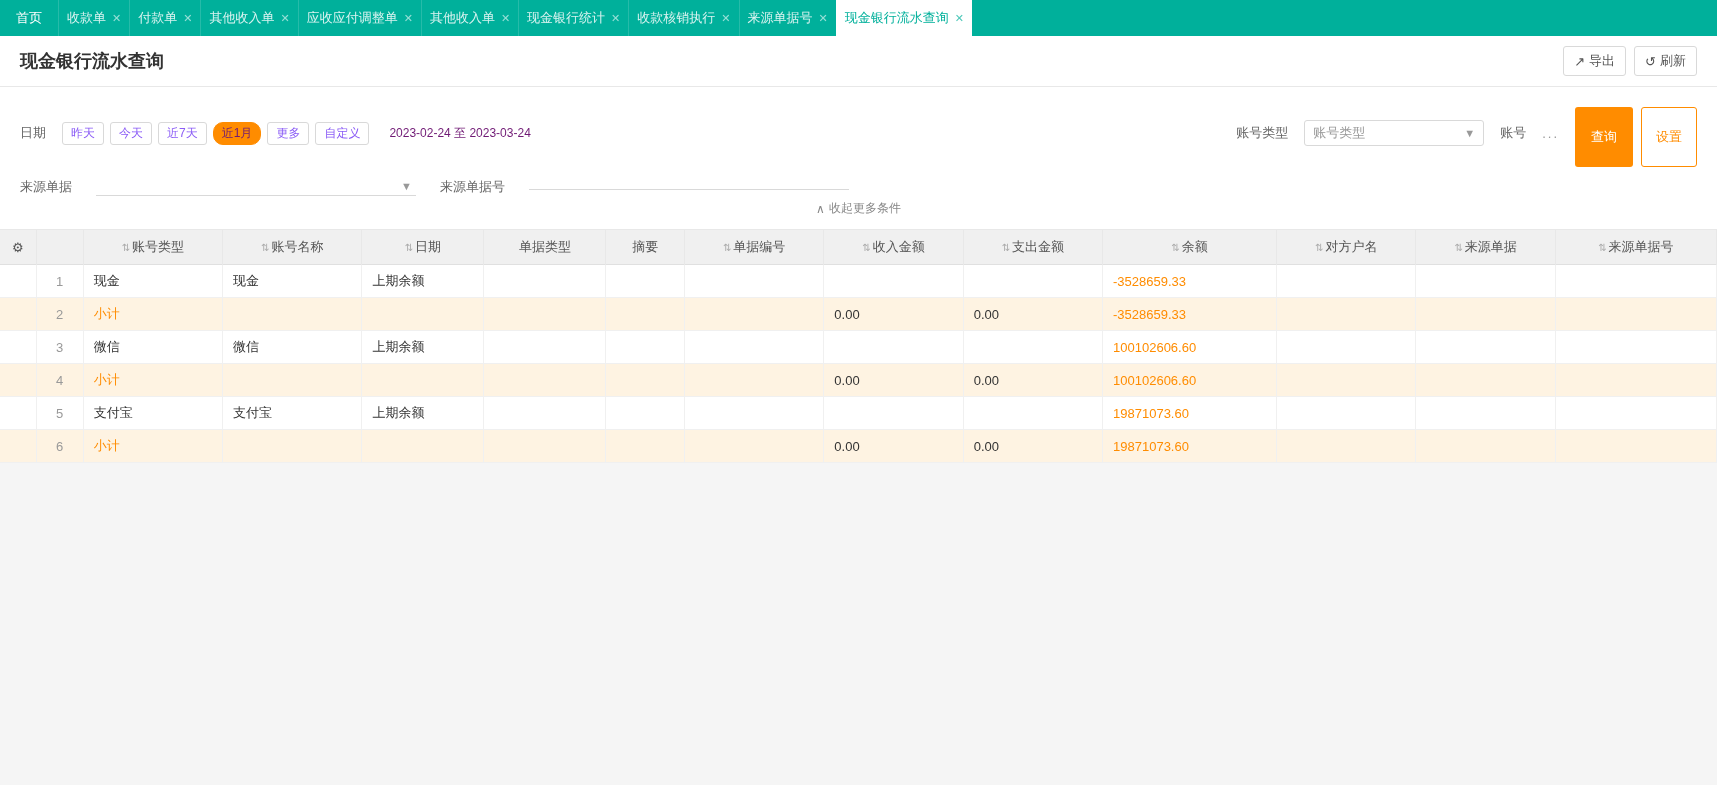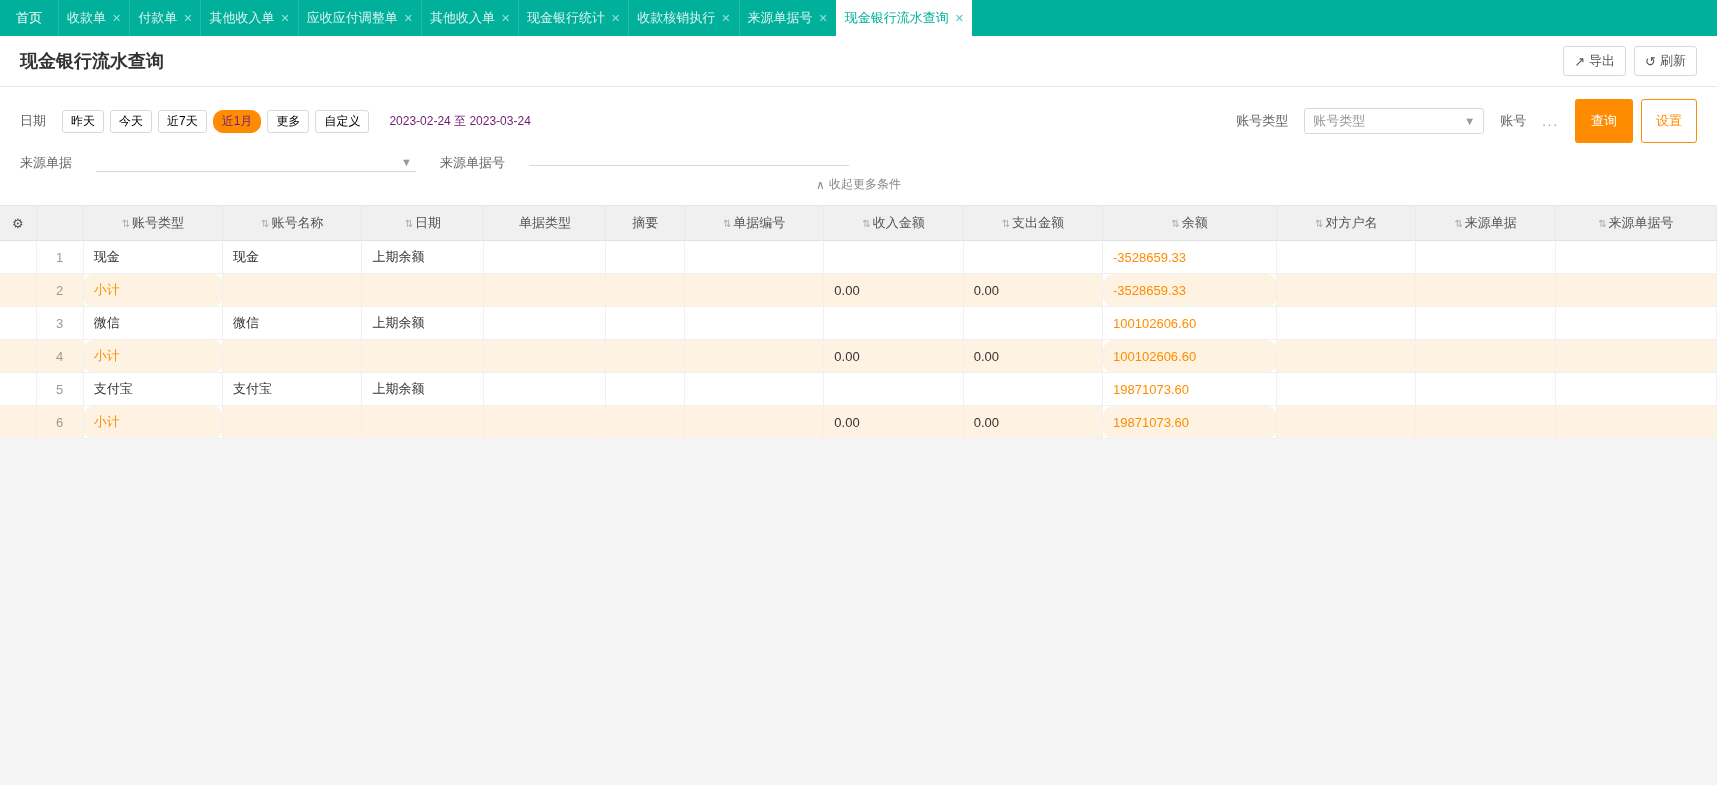--- a/index.html
+++ b/index.html
@@ -100,21 +100,21 @@
       align-items: center;
       gap: 6px;
     }
     .date-btn {
       padding: 2px 8px;
       border: 1px solid #d9d9d9;
       border-radius: 3px;
       background: #fff;
       cursor: pointer;
       font-size: 12px;
-      color: #000000;
+      color: #8b5cf6;
     }
     .date-btn.active {
       background: #ff8c00;
       border-color: #ff8c00;
       color: #701a75;
       border-radius: 10px;
     }
     .date-range {
       font-size: 12px;
       color: #701a75;
@@ -136,32 +136,33 @@
     .btn-query {
       padding: 5px 16px;
       background: #ff8c00;
       border: none;
       border-radius: 3px;
       color: #fff;
       cursor: pointer;
       font-size: 13px;
     }
     .btn-settings {
-      padding: 12px 14px;
+      padding: 20px 14px;
       background: #fff;
       border: 1px solid #ff8c00;
       border-radius: 3px;
       color: #ff8c00;
       cursor: pointer;
       font-size: 13px;
     }
     .filter-right {
       margin-left: auto;
       display: flex;
       gap: 8px;
+      margin-top: 8px;
     }
     .collapse-row {
       display: flex;
       justify-content: center;
       padding-top: 4px;
     }
     .collapse-btn {
       display: flex;
       align-items: center;
       gap: 4px;
@@ -235,21 +236,21 @@
     }
     tbody tr.subtotal {
       background: #fef3e2;
     }
     tbody td {
       padding: 7px 10px;
       color: #333;
       white-space: nowrap;
       border-right: 1px solid #f0f0f0;
     }
-    .td-orange { color: #ff8c00; border-radius: 11px; }
+    .td-orange { color: #ff8c00; }
     .td-index { color: #999; text-align: center; }
     .gear-col { width: 36px; text-align: center; }
     th.gear-col { text-align: center; }
 
     .chevron-icon { font-size: 11px; color: #999; }
 
     .account-ellipsis {
       color: #999;
       letter-spacing: 2px;
     }

